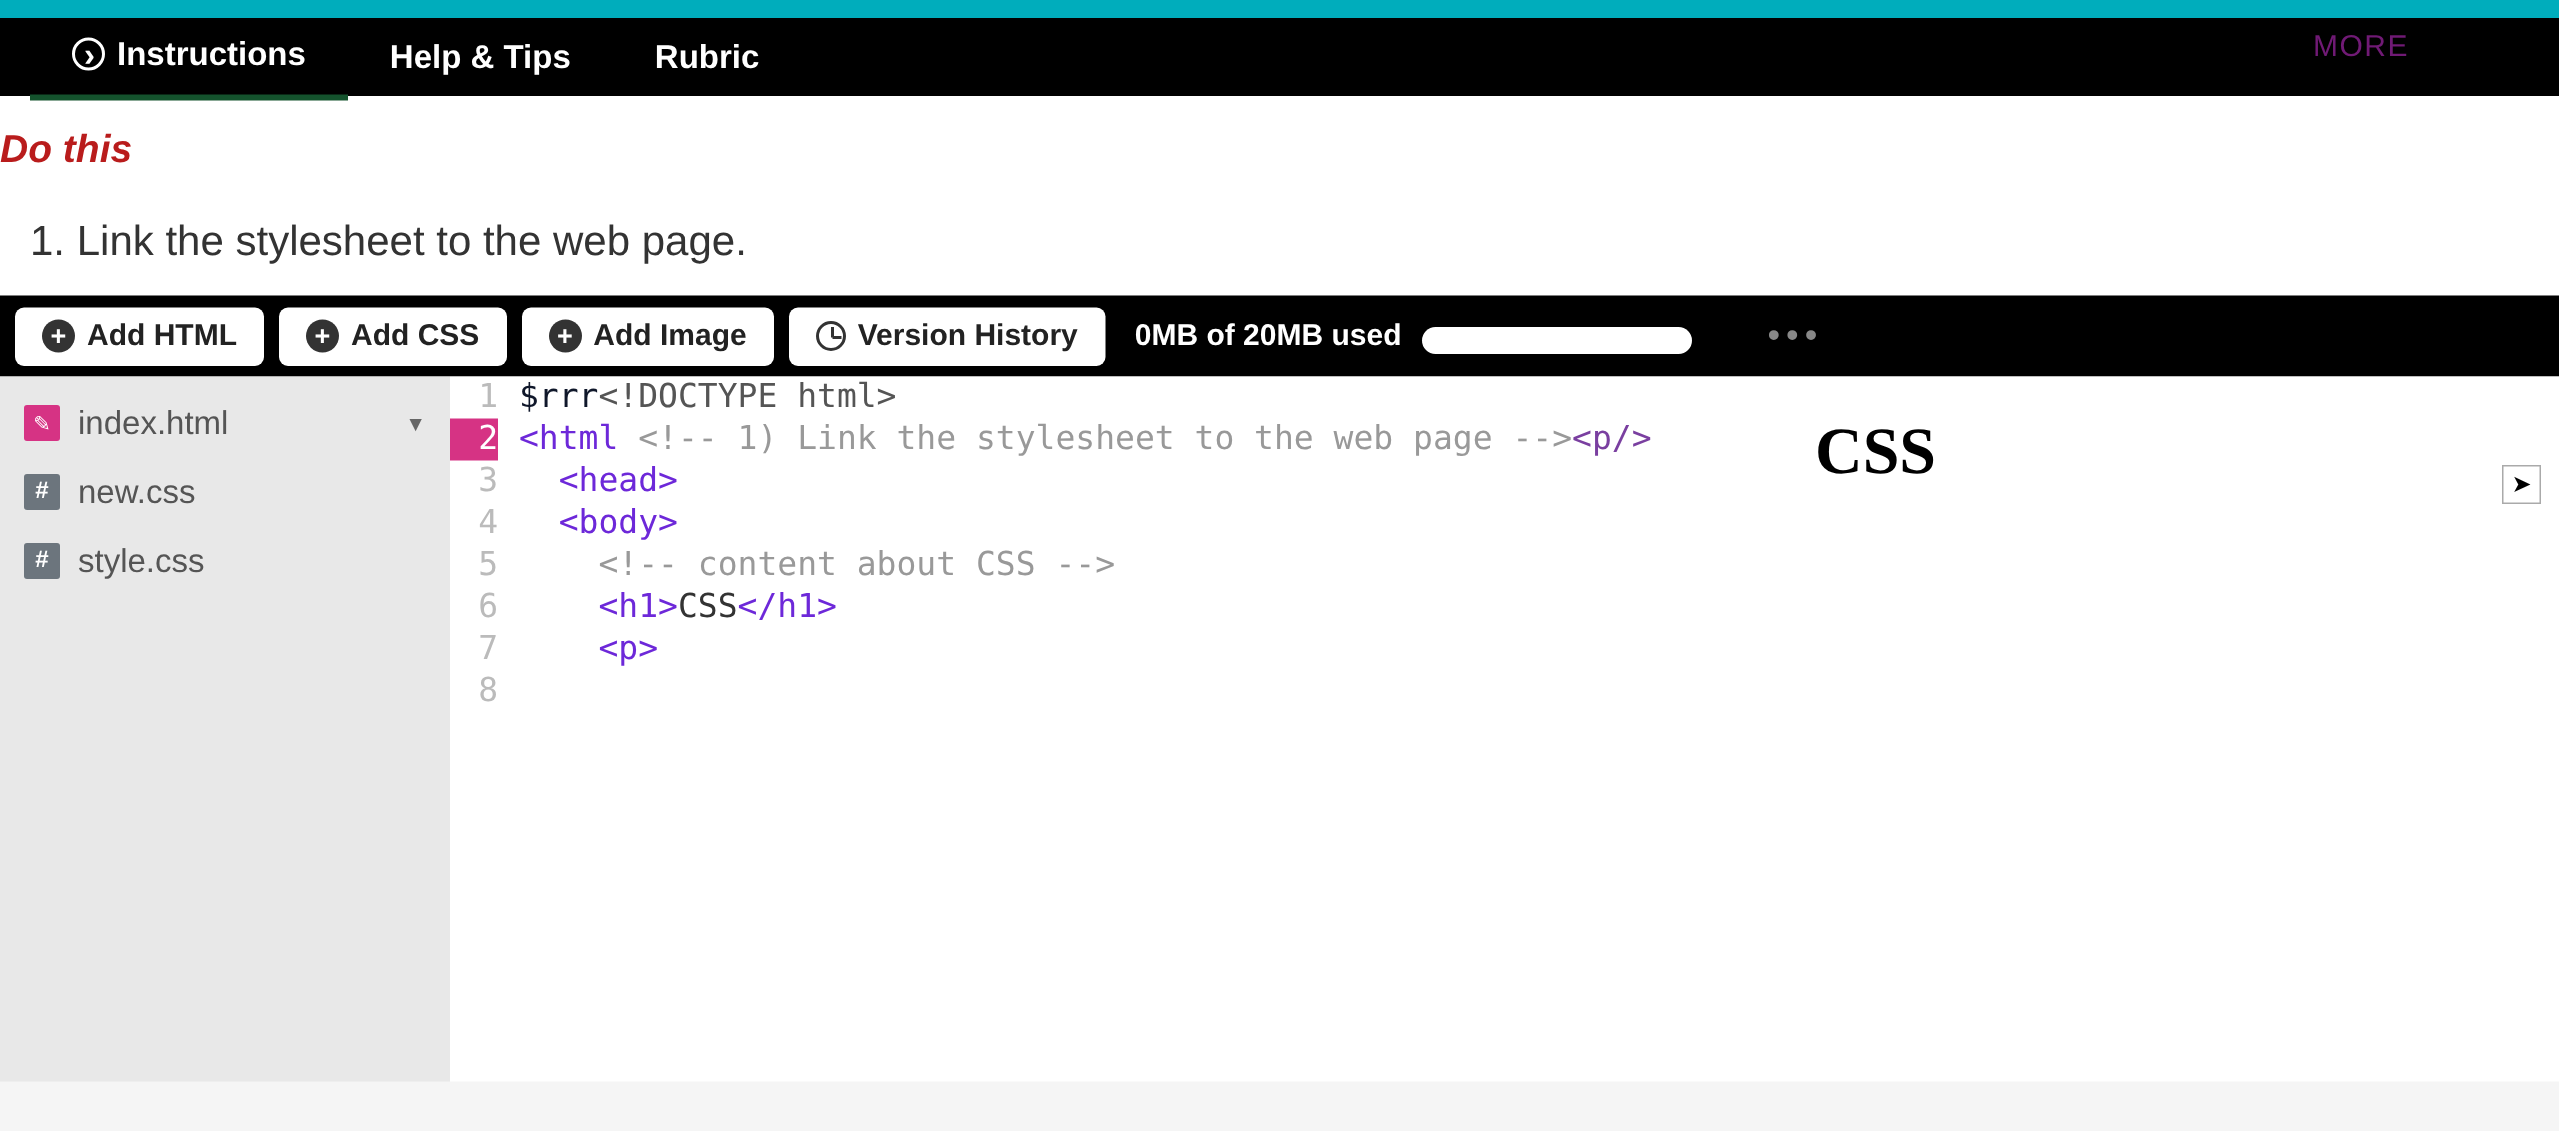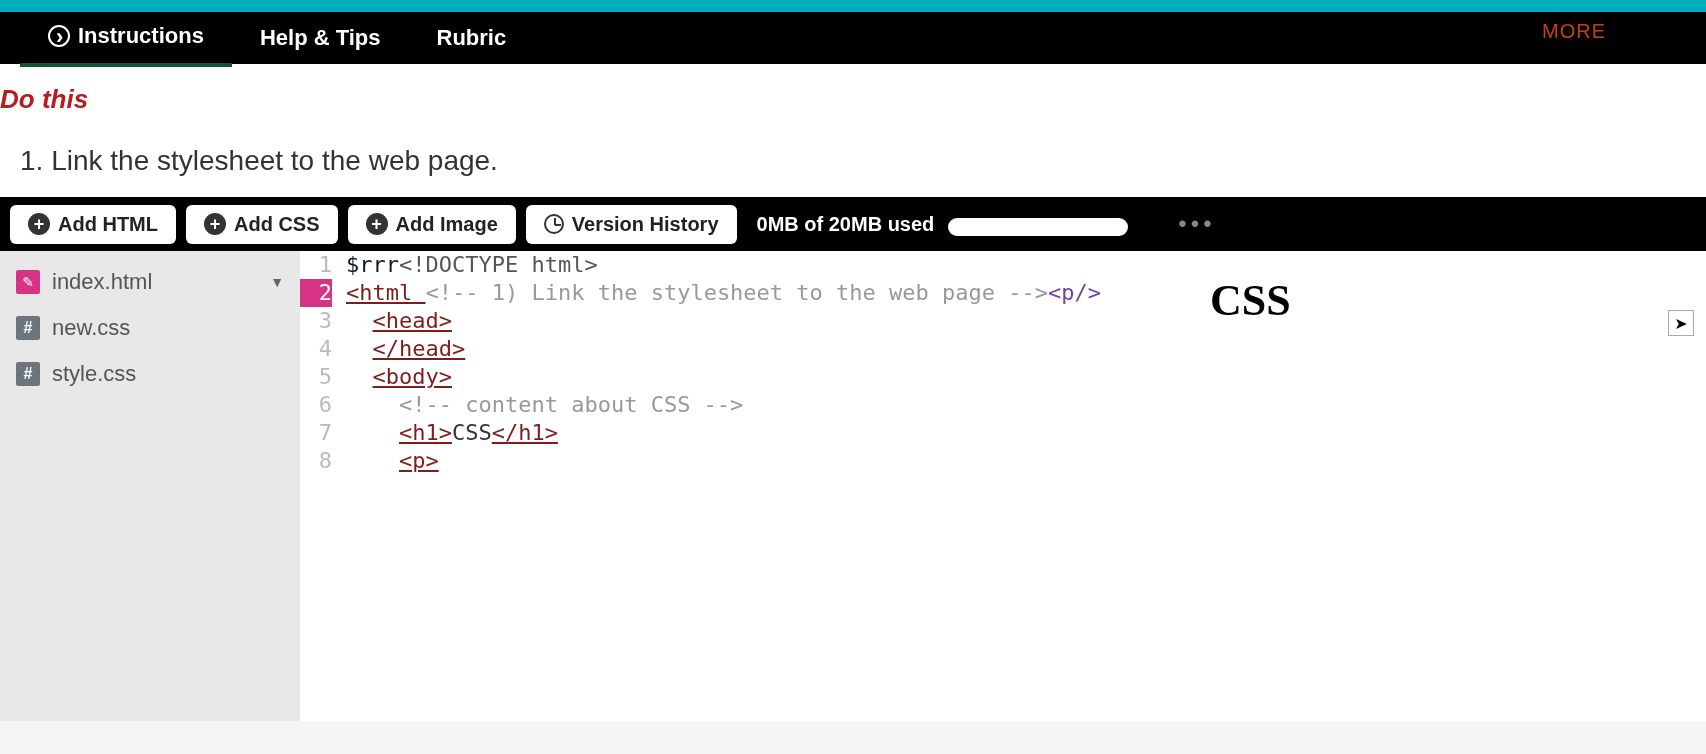--- a/index.html
+++ b/index.html
@@ -12,21 +12,21 @@
 }
 .topbar {
   background: #00adbc;
   height: 12px;
   position: relative;
 }
 .more-label {
   position: absolute;
   right: 100px;
   top: 20px;
-  color: #c2410c;
+  color: #701a75;
   font-size: 20px;
   letter-spacing: 1px;
   font-weight: 500;
 }
 .tabbar {
   background: #000;
   display: flex;
   align-items: center;
   height: 52px;
   padding-left: 20px;
@@ -230,21 +230,21 @@
 .code {
   flex: 1;
   padding-left: 6px;
 }
 .code .cl {
   height: 28px;
   line-height: 28px;
   white-space: pre;
 }
 .t-var { color: #0f172a; }
-.t-tag { color: #7f1d1d; text-decoration: underline; }
+.t-tag { color: #6d28d9; }
 .t-doctype { color: #555; }
 .t-comment { color: #999; font-style: normal; text-align: right; }
 .t-text { color: #333; }
 .t-purple { color: #7a3fa0; }
 .preview {
   width: 520px;
   background: #fff;
   padding: 24px;
   font-family: "Times New Roman", serif;
 }
@@ -344,21 +344,20 @@
         <div class="ln">4</div>
         <div class="ln">5</div>
         <div class="ln">6</div>
         <div class="ln">7</div>
         <div class="ln">8</div>
       </div>
     <div class="code" id="code-host">
         <div class="cl"><span class="t-var">$rrr</span><span class="t-doctype">&lt;!DOCTYPE html&gt;</span></div>
         <div class="cl"><span class="t-tag">&lt;html </span><span class="t-comment">&lt;!-- 1) Link the stylesheet to the web page --&gt;</span><span class="t-purple">&lt;p/&gt;</span></div>
         <div class="cl"><span class="t-text">  </span><span class="t-tag">&lt;head&gt;</span></div>
-        <div class="cl"><span class="t-text">  </span><span class="t-tag">&lt;/head&gt;</span></div>
         <div class="cl"><span class="t-text">  </span><span class="t-tag">&lt;body&gt;</span></div>
         <div class="cl"><span class="t-text">    </span><span class="t-comment">&lt;!-- content about CSS --&gt;</span></div>
         <div class="cl"><span class="t-text">    </span><span class="t-tag">&lt;h1&gt;</span><span class="t-text">CSS</span><span class="t-tag">&lt;/h1&gt;</span></div>
         <div class="cl"><span class="t-text">    </span><span class="t-tag">&lt;p&gt;</span></div>
       </div>
   </div>
   <div class="preview">
     <h1>CSS</h1>
   </div>
 </div>

